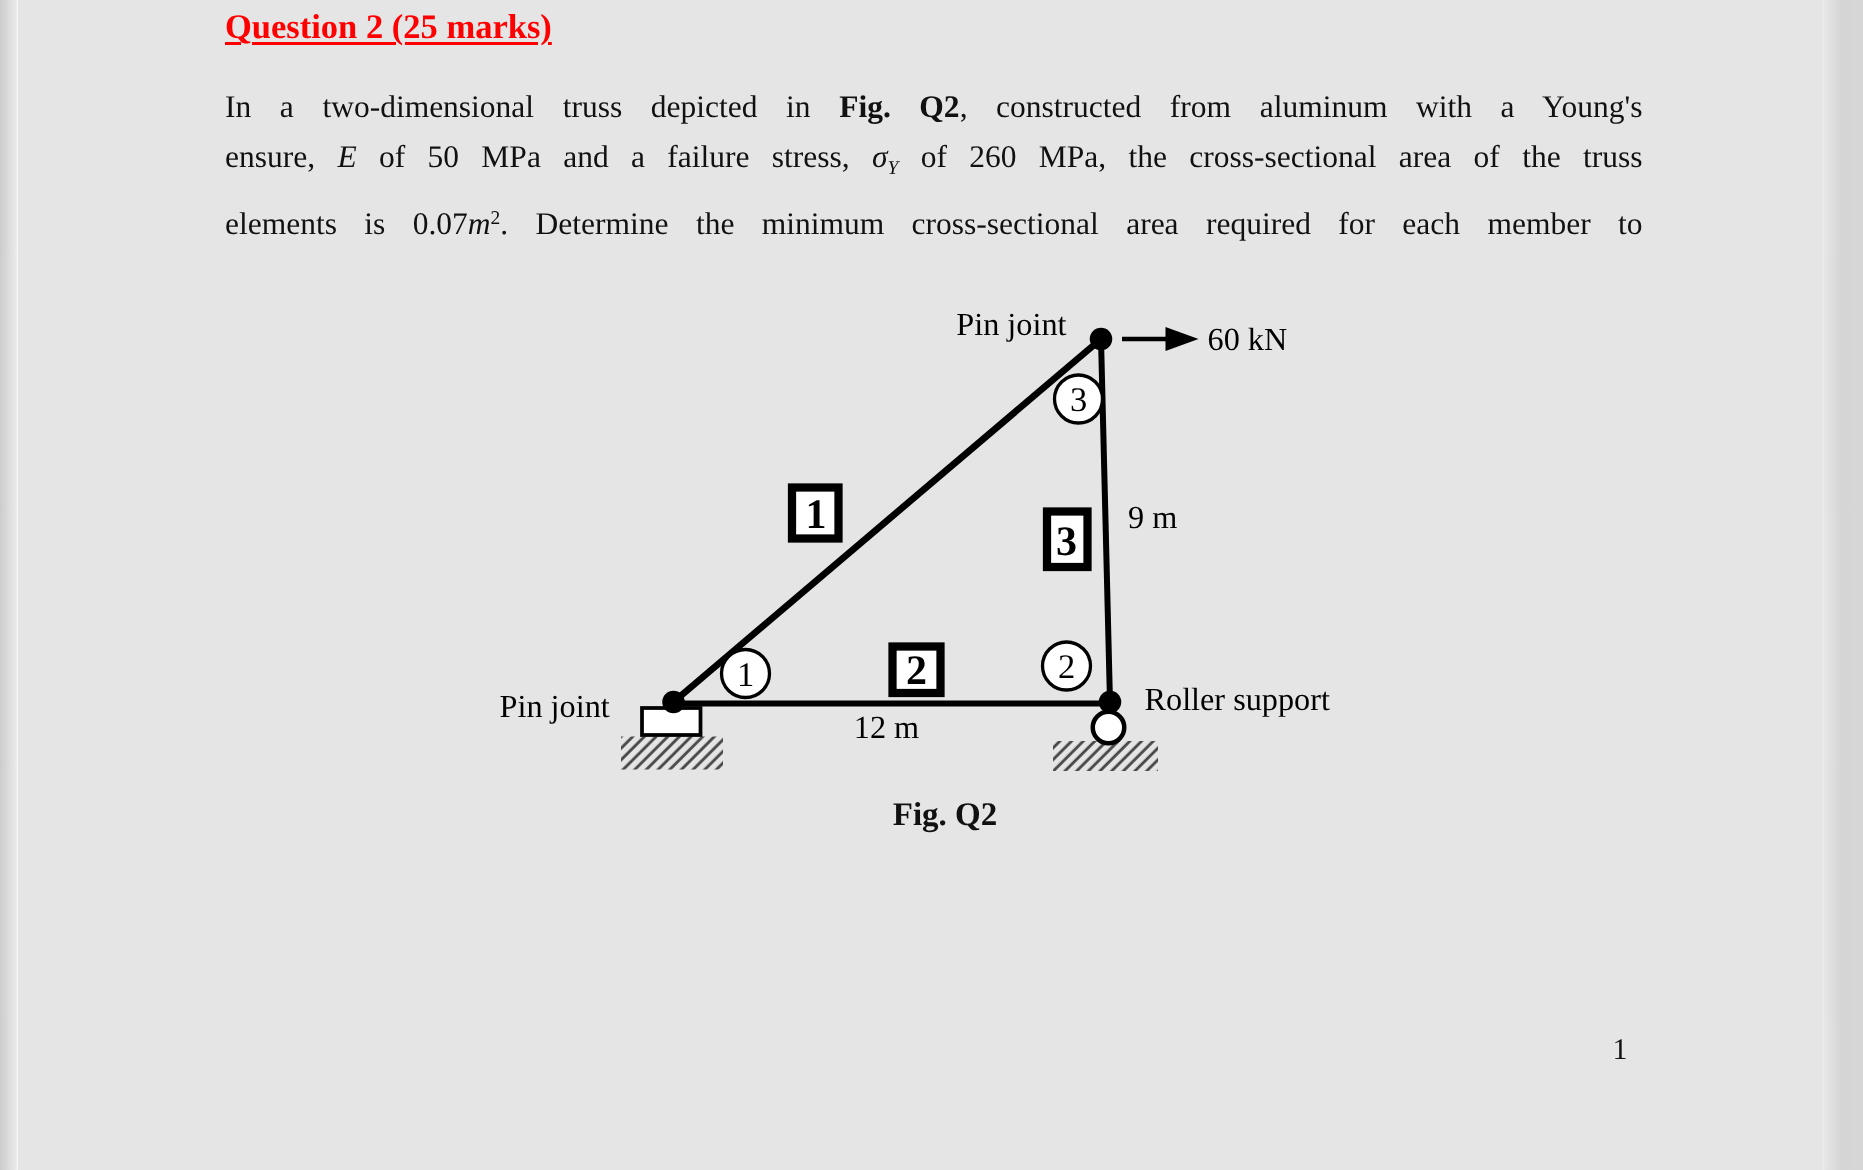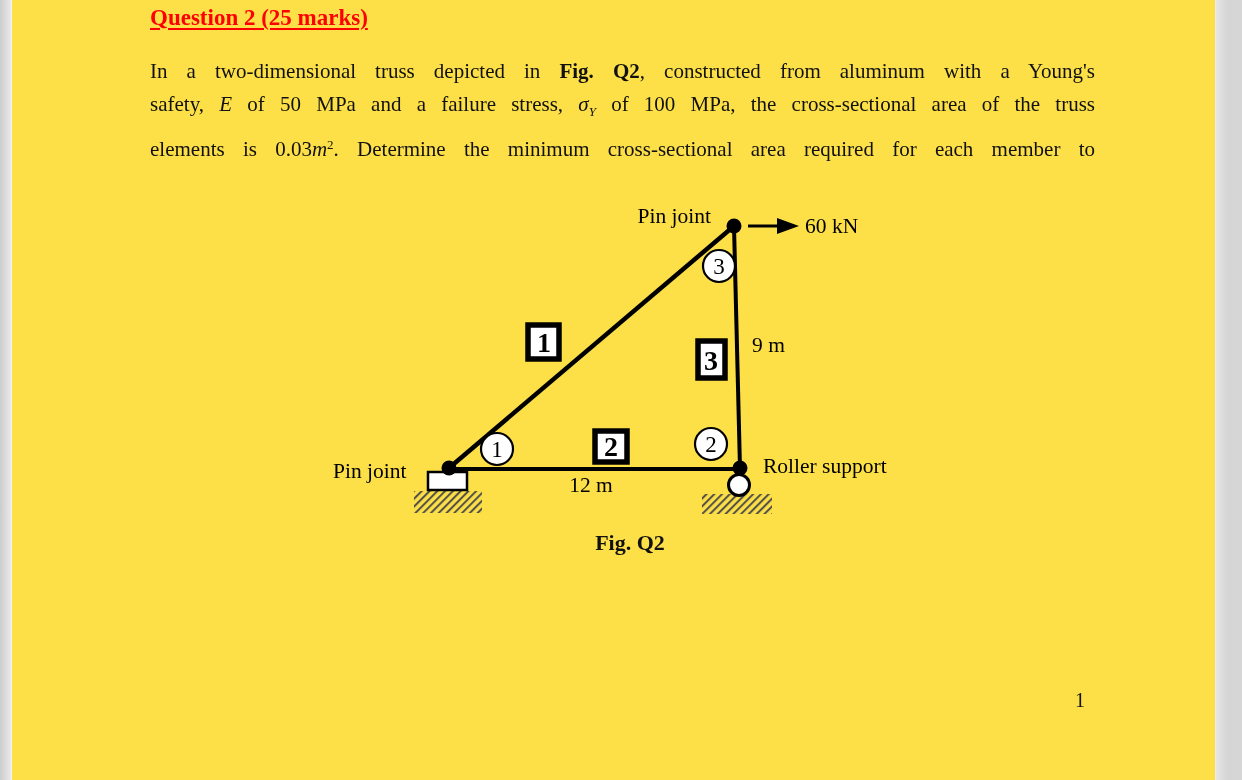--- a/index.html
+++ b/index.html
@@ -1,18 +1,18 @@
 <!DOCTYPE html>
 <html><head>
 <meta charset="utf-8">
 <style>
   html,body { margin:0; padding:0; background:#ffffff; }
   .screen {
     position:relative; width:1242px; height:780px; overflow:hidden;
-    background:#fde047; color:#111;
+    background:#e5e5e5; color:#111;
     font-family:"Liberation Serif", serif;
   }
   .gutter-left {
     position:absolute; left:0; top:0; width:11px; height:780px;
     background:linear-gradient(to right,#cccccc,#eaeaea);
     border-right:1px solid #f3f3f3;
   }
   .gutter-right {
     position:absolute; right:0; top:0; width:26px; height:780px;
     background:linear-gradient(to right,#e6e6e6,#d5d5d5 45%,#d6d6d6);
@@ -51,22 +51,22 @@
 
 <div class="screen">
 
   <div class="gutter-left"></div>
   <div class="gutter-right"></div>
 
   <div class="title">Question 2 (25 marks)</div>
 
   <div class="para">
     <div class="jline"><span>In a two-dimensional truss depicted in </span><span class="b">Fig. Q2</span><span>, constructed from aluminum with a Young's</span></div>
-    <div class="jline"><span>safety, </span><span class="i">E</span><span> of 50 MPa and a failure stress, </span><span class="i">σ</span><span class="sub">Y</span><span> of 100 MPa, the cross-sectional area of the truss</span></div>
-    <div class="jline"><span>elements is 0.03</span><span class="i">m</span><span class="sup">2</span><span>. Determine the minimum cross-sectional area required for each member to</span></div>
+    <div class="jline"><span>ensure, </span><span class="i">E</span><span> of 50 MPa and a failure stress, </span><span class="i">σ</span><span class="sub">Y</span><span> of 260 MPa, the cross-sectional area of the truss</span></div>
+    <div class="jline"><span>elements is 0.07</span><span class="i">m</span><span class="sup">2</span><span>. Determine the minimum cross-sectional area required for each member to</span></div>
   </div>
 
   <svg class="figure-svg" width="620" height="340" viewBox="320 195 620 340" xmlns="http://www.w3.org/2000/svg">
     <defs>
       <pattern id="hatch" patternUnits="userSpaceOnUse" width="5.5" height="5.5" patternTransform="rotate(45)">
         <line x1="2" y1="-1" x2="2" y2="6.5" stroke="#474747" stroke-width="1.9"></line>
       </pattern>
     </defs>
 
     <rect x="414" y="491" width="68" height="22" fill="url(#hatch)"></rect>

